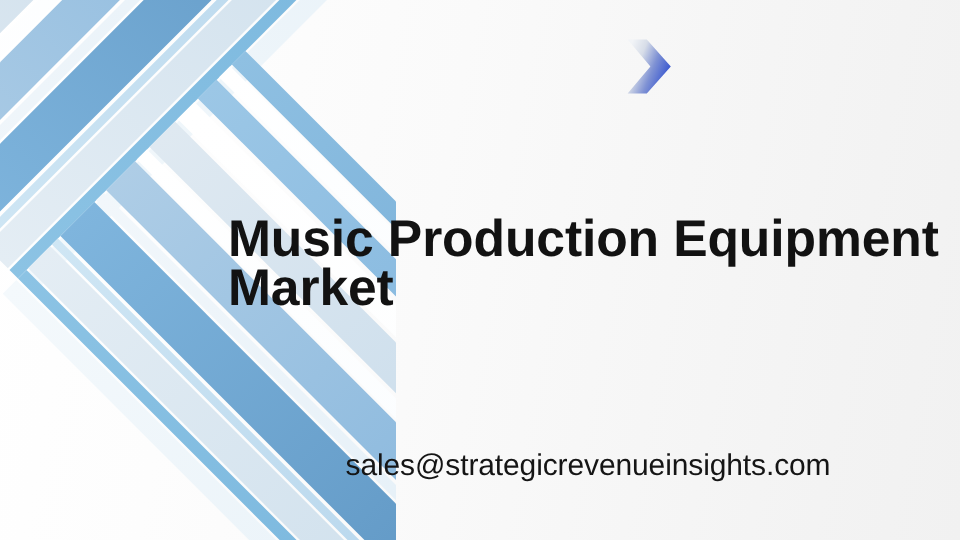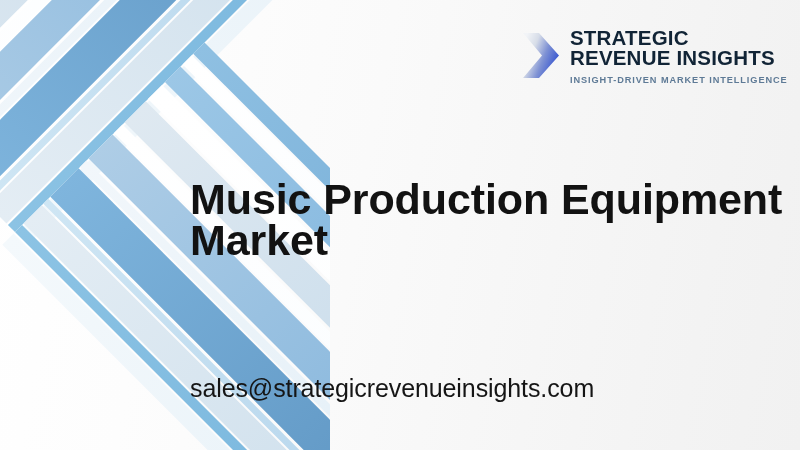--- a/index.html
+++ b/index.html
@@ -103,21 +103,21 @@
     font-size: 43px;
     line-height: 41px;
     color: #121212;
     letter-spacing: -0.1px;
   }
   #email {
     position: absolute;
     left: 190px;
     top: 372px;
     width: 600px;
-    text-align: left;
+    text-align: center;
     font-family: "Liberation Sans", sans-serif;
     font-size: 25px;
     line-height: 32px;
     color: #151515;
     letter-spacing: -0.1px;
   }
 </style>
 </head>
 <body>
 
@@ -161,24 +161,19 @@
       <defs>
         <linearGradient id="markGrad" x1="0" y1="0.25" x2="1" y2="0.75">
           <stop offset="0%" stop-color="#f2f4f7"></stop>
           <stop offset="28%" stop-color="#d7dde8"></stop>
           <stop offset="58%" stop-color="#7f92d4"></stop>
           <stop offset="100%" stop-color="#2748cf"></stop>
         </linearGradient>
       </defs>
       <path d="M2 1 L18 1 L38 23.5 L18 46 L2 46 L21 23.5 Z" fill="url(#markGrad)"></path>
     </svg>
-    <div id="logo-text">
-      <div class="logo-line">STRATEGIC</div>
-      <div class="logo-line">REVENUE INSIGHTS</div>
-      <div id="logo-tagline">INSIGHT-DRIVEN MARKET INTELLIGENCE</div>
-    </div>
   </div>
 
   <h1 id="title">Music Production Equipment Market</h1>
 
   <div id="email">sales@strategicrevenueinsights.com</div>
 
 </div>
 
 </body></html>

